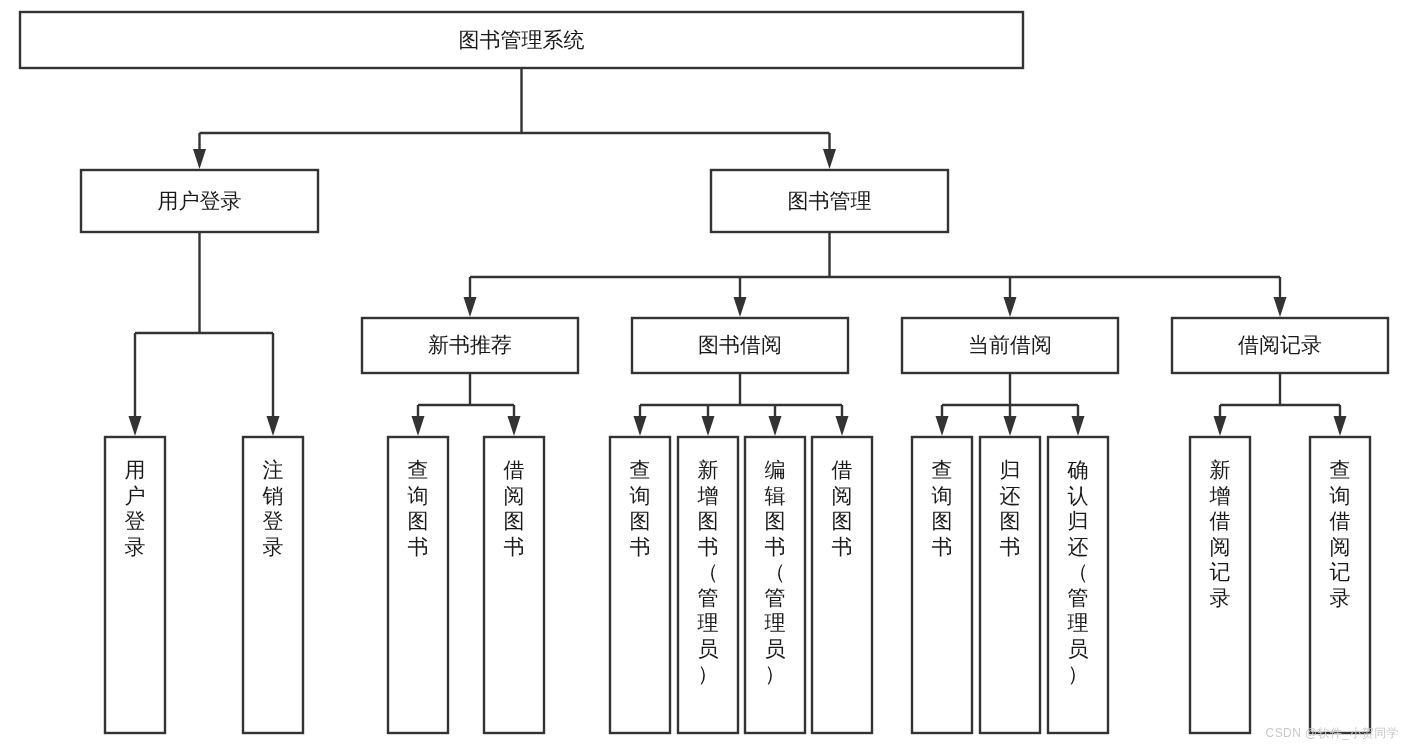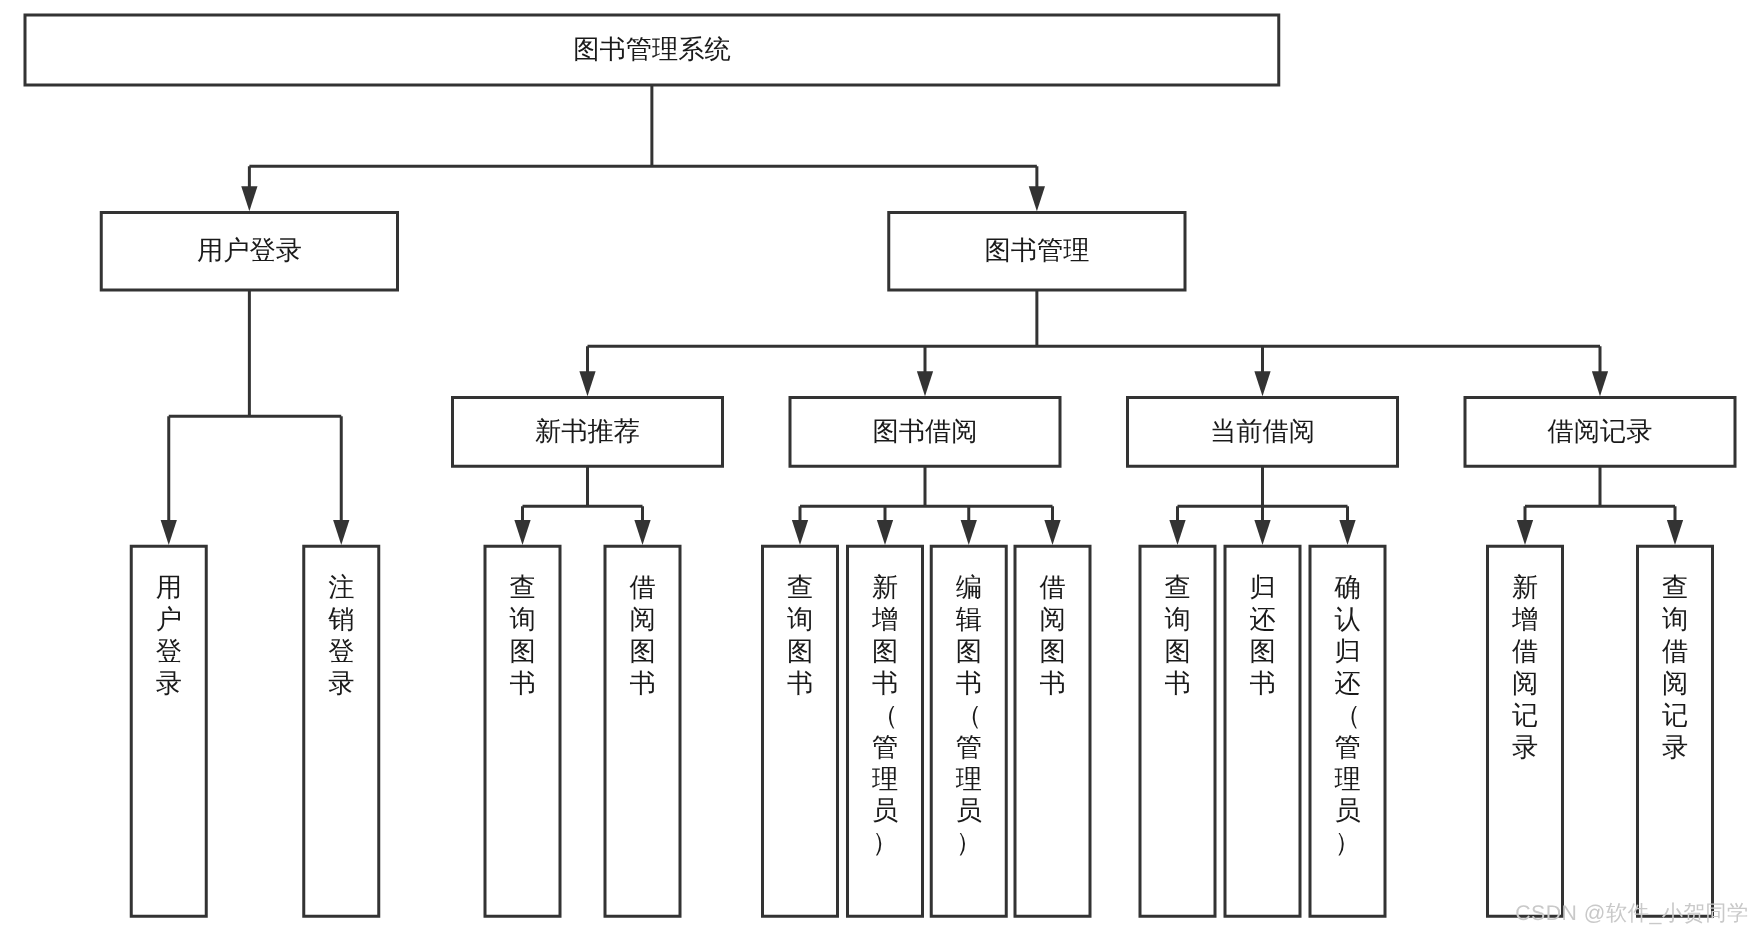--- a/index.html
+++ b/index.html
@@ -18,21 +18,21 @@
   .leaf-label{
     font-family:"Liberation Sans","DejaVu Sans",sans-serif;
     font-size:21px;fill:#1a1a1a;
     text-anchor:middle;
   }
   .edge{stroke:#333333;stroke-width:2.4;fill:none;stroke-linecap:butt;}
   .arrow-head{fill:#333333;stroke:none;}
   .watermark{
     position:absolute;right:6px;bottom:5px;
     font-family:"Liberation Sans","DejaVu Sans",sans-serif;
-    font-size:17px;color:#c9c9c9;white-space:nowrap;
+    font-size:12px;color:#c9c9c9;white-space:nowrap;
     user-select:none;letter-spacing:0.4px;
   }
 </style>
 </head>
 <body>
 
 <svg id="diagram" viewBox="0 0 1405 747" xmlns="http://www.w3.org/2000/svg">
   <g id="edge-layer">
       <path class="edge" d="M 521.5 68 L 521.5 133"></path>
       <path class="edge" d="M 199.5 133 L 829.5 133"></path>

